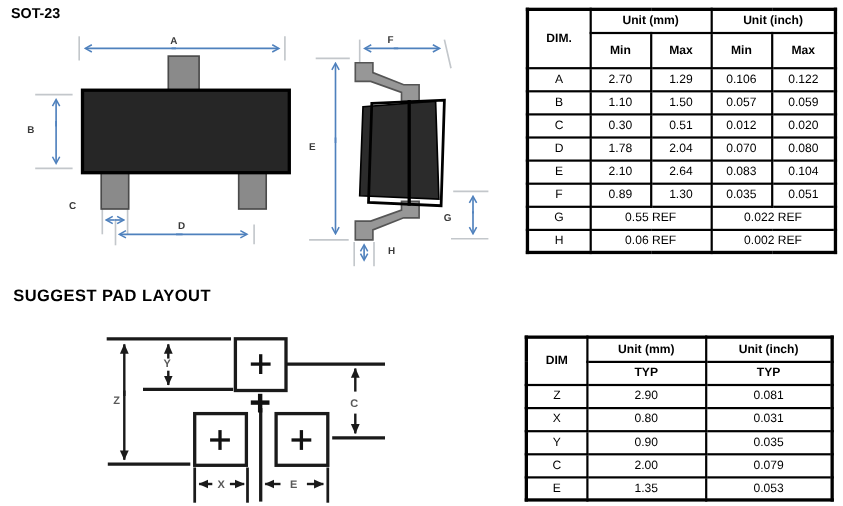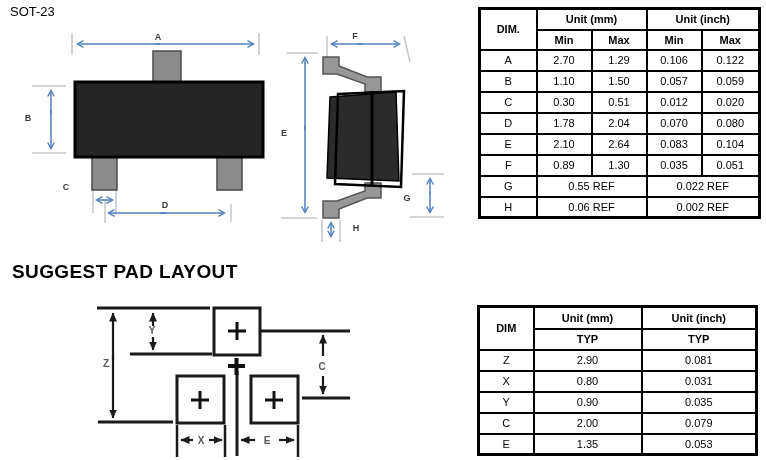--- a/index.html
+++ b/index.html
@@ -1,29 +1,29 @@
 <!DOCTYPE html>
 <html><head>
 <meta charset="utf-8">
 <style>
   html,body{margin:0;padding:0;background:#fff;}
   .page{position:relative;width:766px;height:460px;background:#ffffff;overflow:hidden;
         font-family:"Liberation Sans",sans-serif;}
-  .pkg-title{position:absolute;left:10px;top:4px;font-size:13px;font-weight:normal;color:#000;}
-  .pad-title{position:absolute;left:12px;top:261px;font-size:19px;font-weight:bold;color:#000;letter-spacing:.4px;}
+  .pkg-title{position:absolute;left:10px;top:4px;font-size:13px;font-weight:bold;color:#000;}
+  .pad-title{position:absolute;left:12px;top:261px;font-size:15px;font-weight:bold;color:#000;letter-spacing:.4px;}
   svg.drawings{position:absolute;left:0;top:0;}
   .dimlbl{font-family:"Liberation Sans",sans-serif;font-size:9px;font-weight:bold;fill:#3a3a3a;text-anchor:middle;}
   .padlbl{font-family:"Liberation Sans",sans-serif;font-size:10px;font-weight:bold;fill:#595959;text-anchor:middle;}
   table.spec{position:absolute;border-collapse:collapse;table-layout:fixed;background:#fff;border:3px solid #000;}
   table.spec td{border:2px solid #000;text-align:center;vertical-align:middle;font-size:11px;color:#000;padding:0;
                 font-family:"Liberation Sans",sans-serif;}
   table.spec td.hdr{font-weight:bold;}
   #dim-table{left:478px;top:7px;width:280px;}
   #pad-table{left:477px;top:305px;width:278px;}
-  tr.h22{height:22px;} tr.h21{height:21px;} tr.h20{height:20px;}
+  tr.h22{height:22px;} tr.h21{height:21px;} tr.h20{height:32px;}
 </style>
 </head>
 <body>
 
 <div class="page">
 
   <div class="pkg-title">SOT-23</div>
   <div class="pad-title">SUGGEST PAD LAYOUT</div>
 
   <svg class="drawings" width="766" height="460" viewBox="0 0 766 460">

